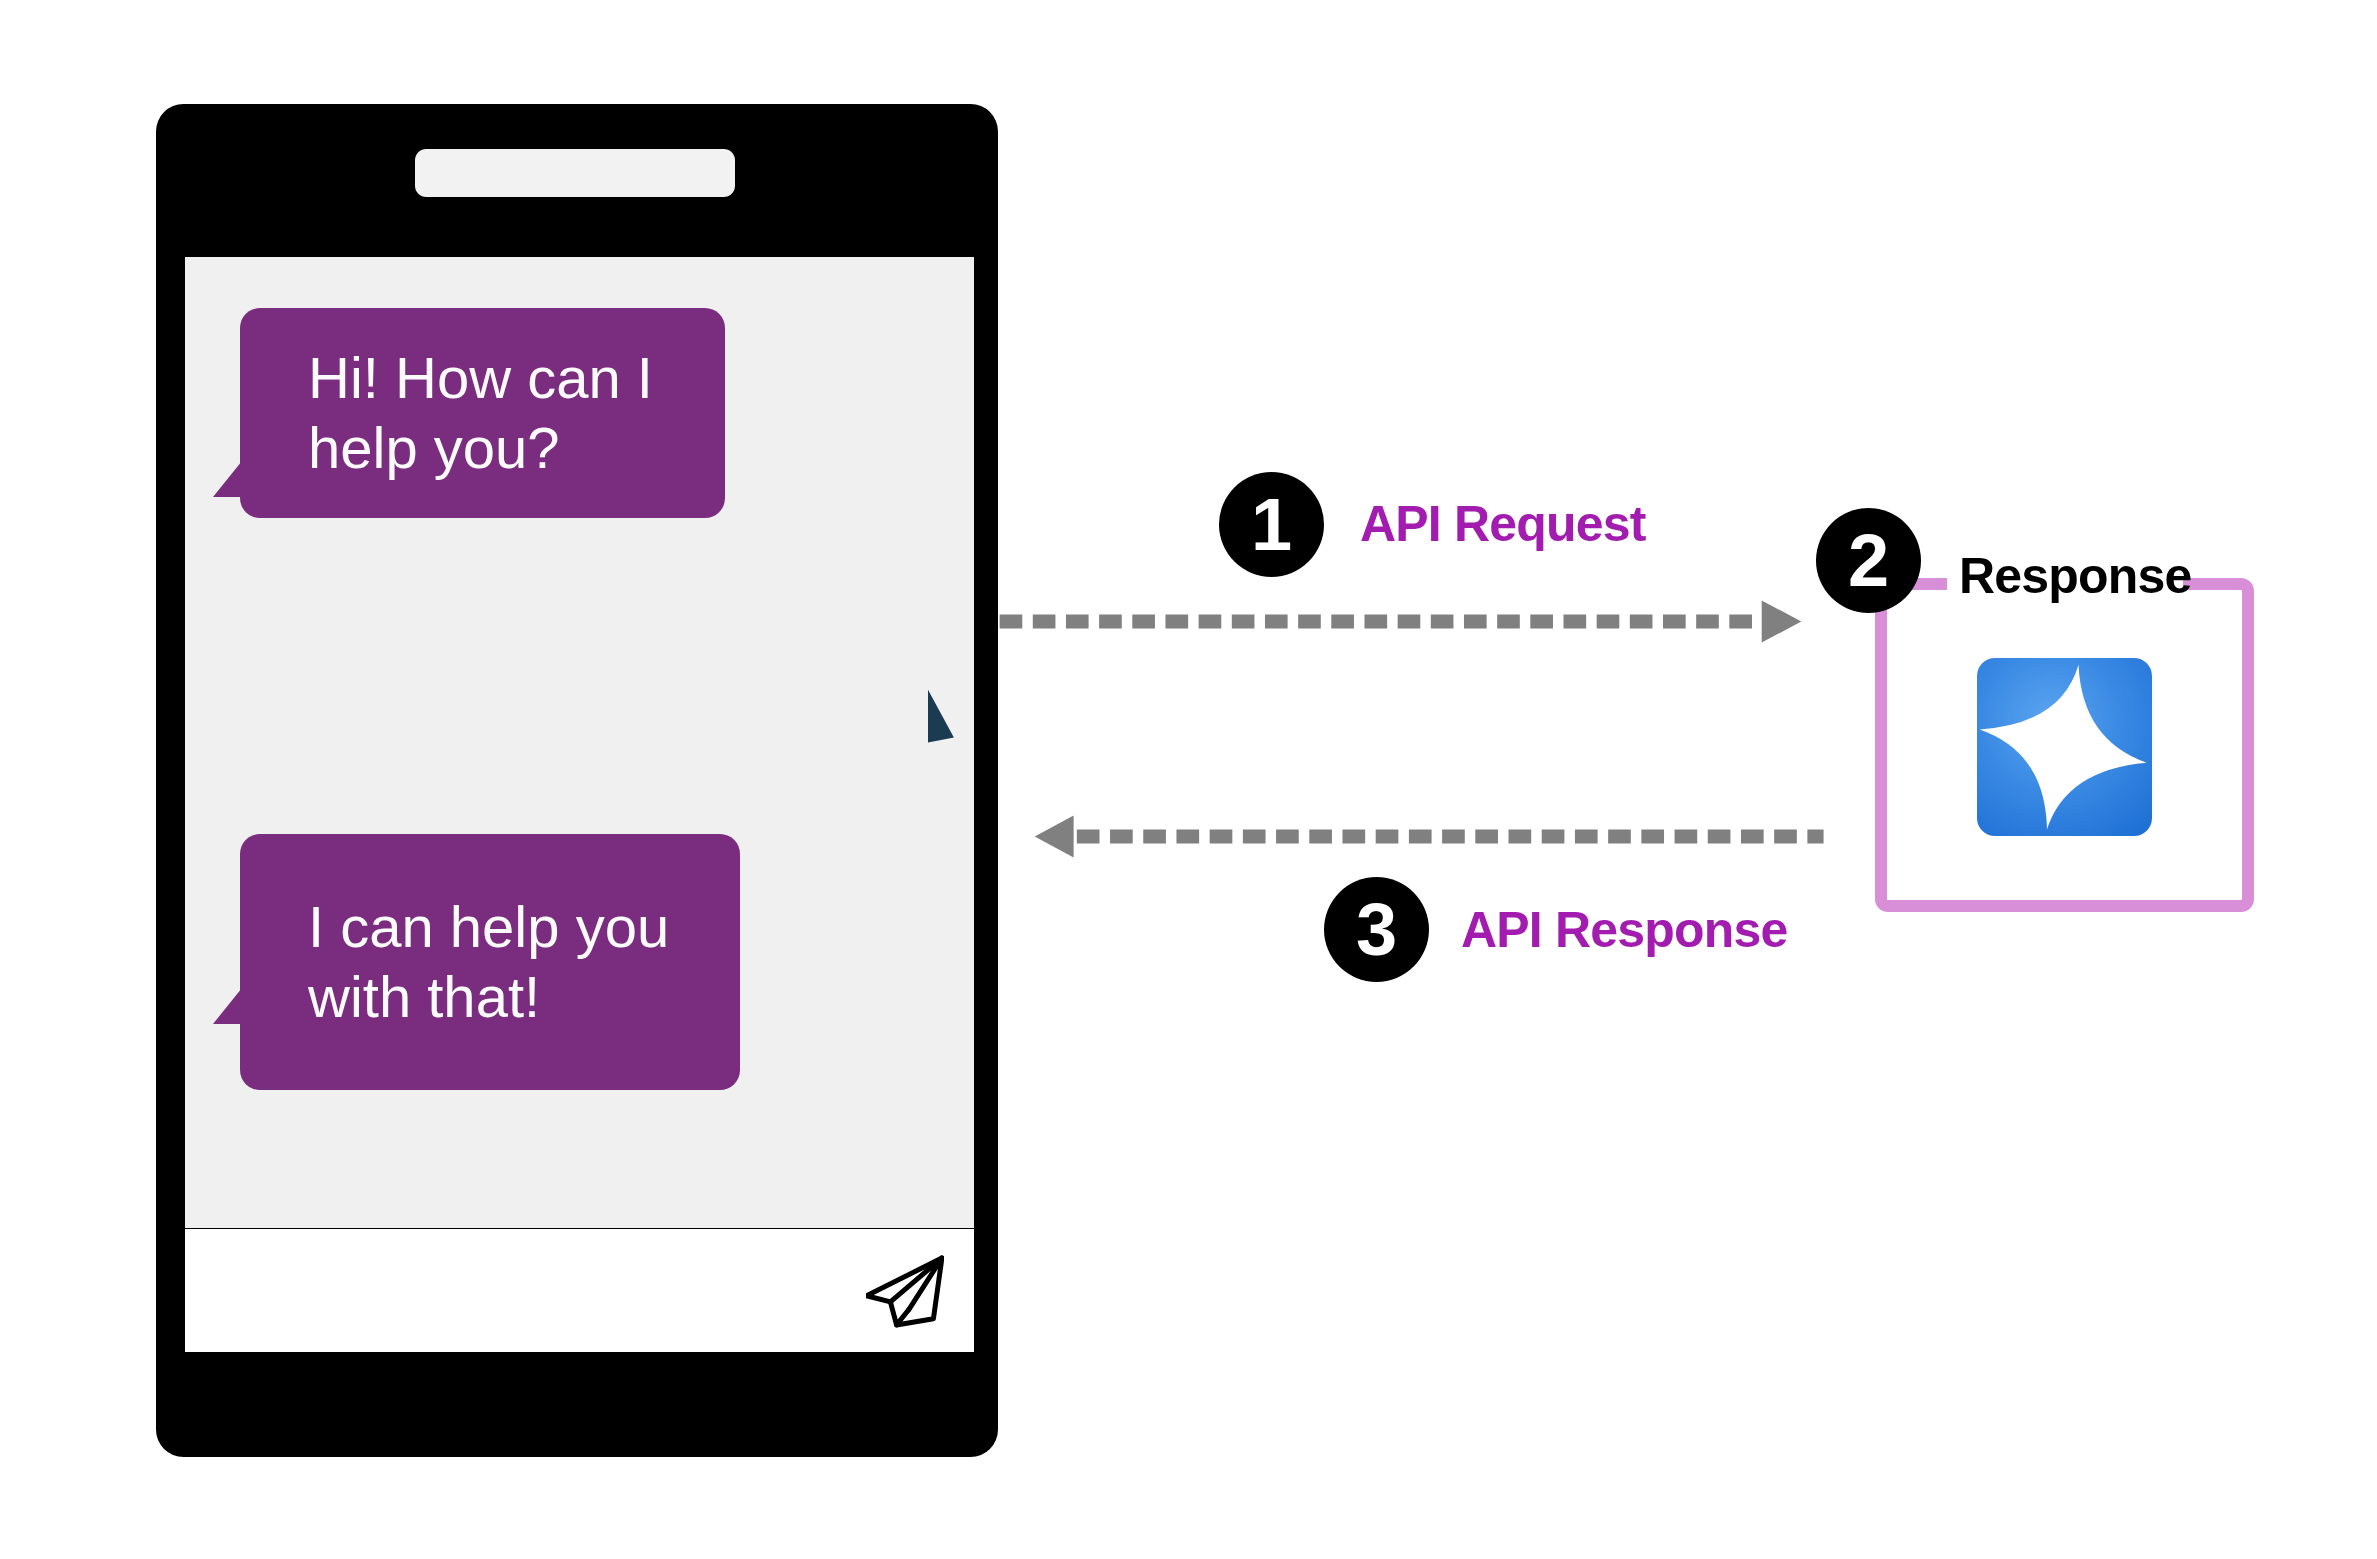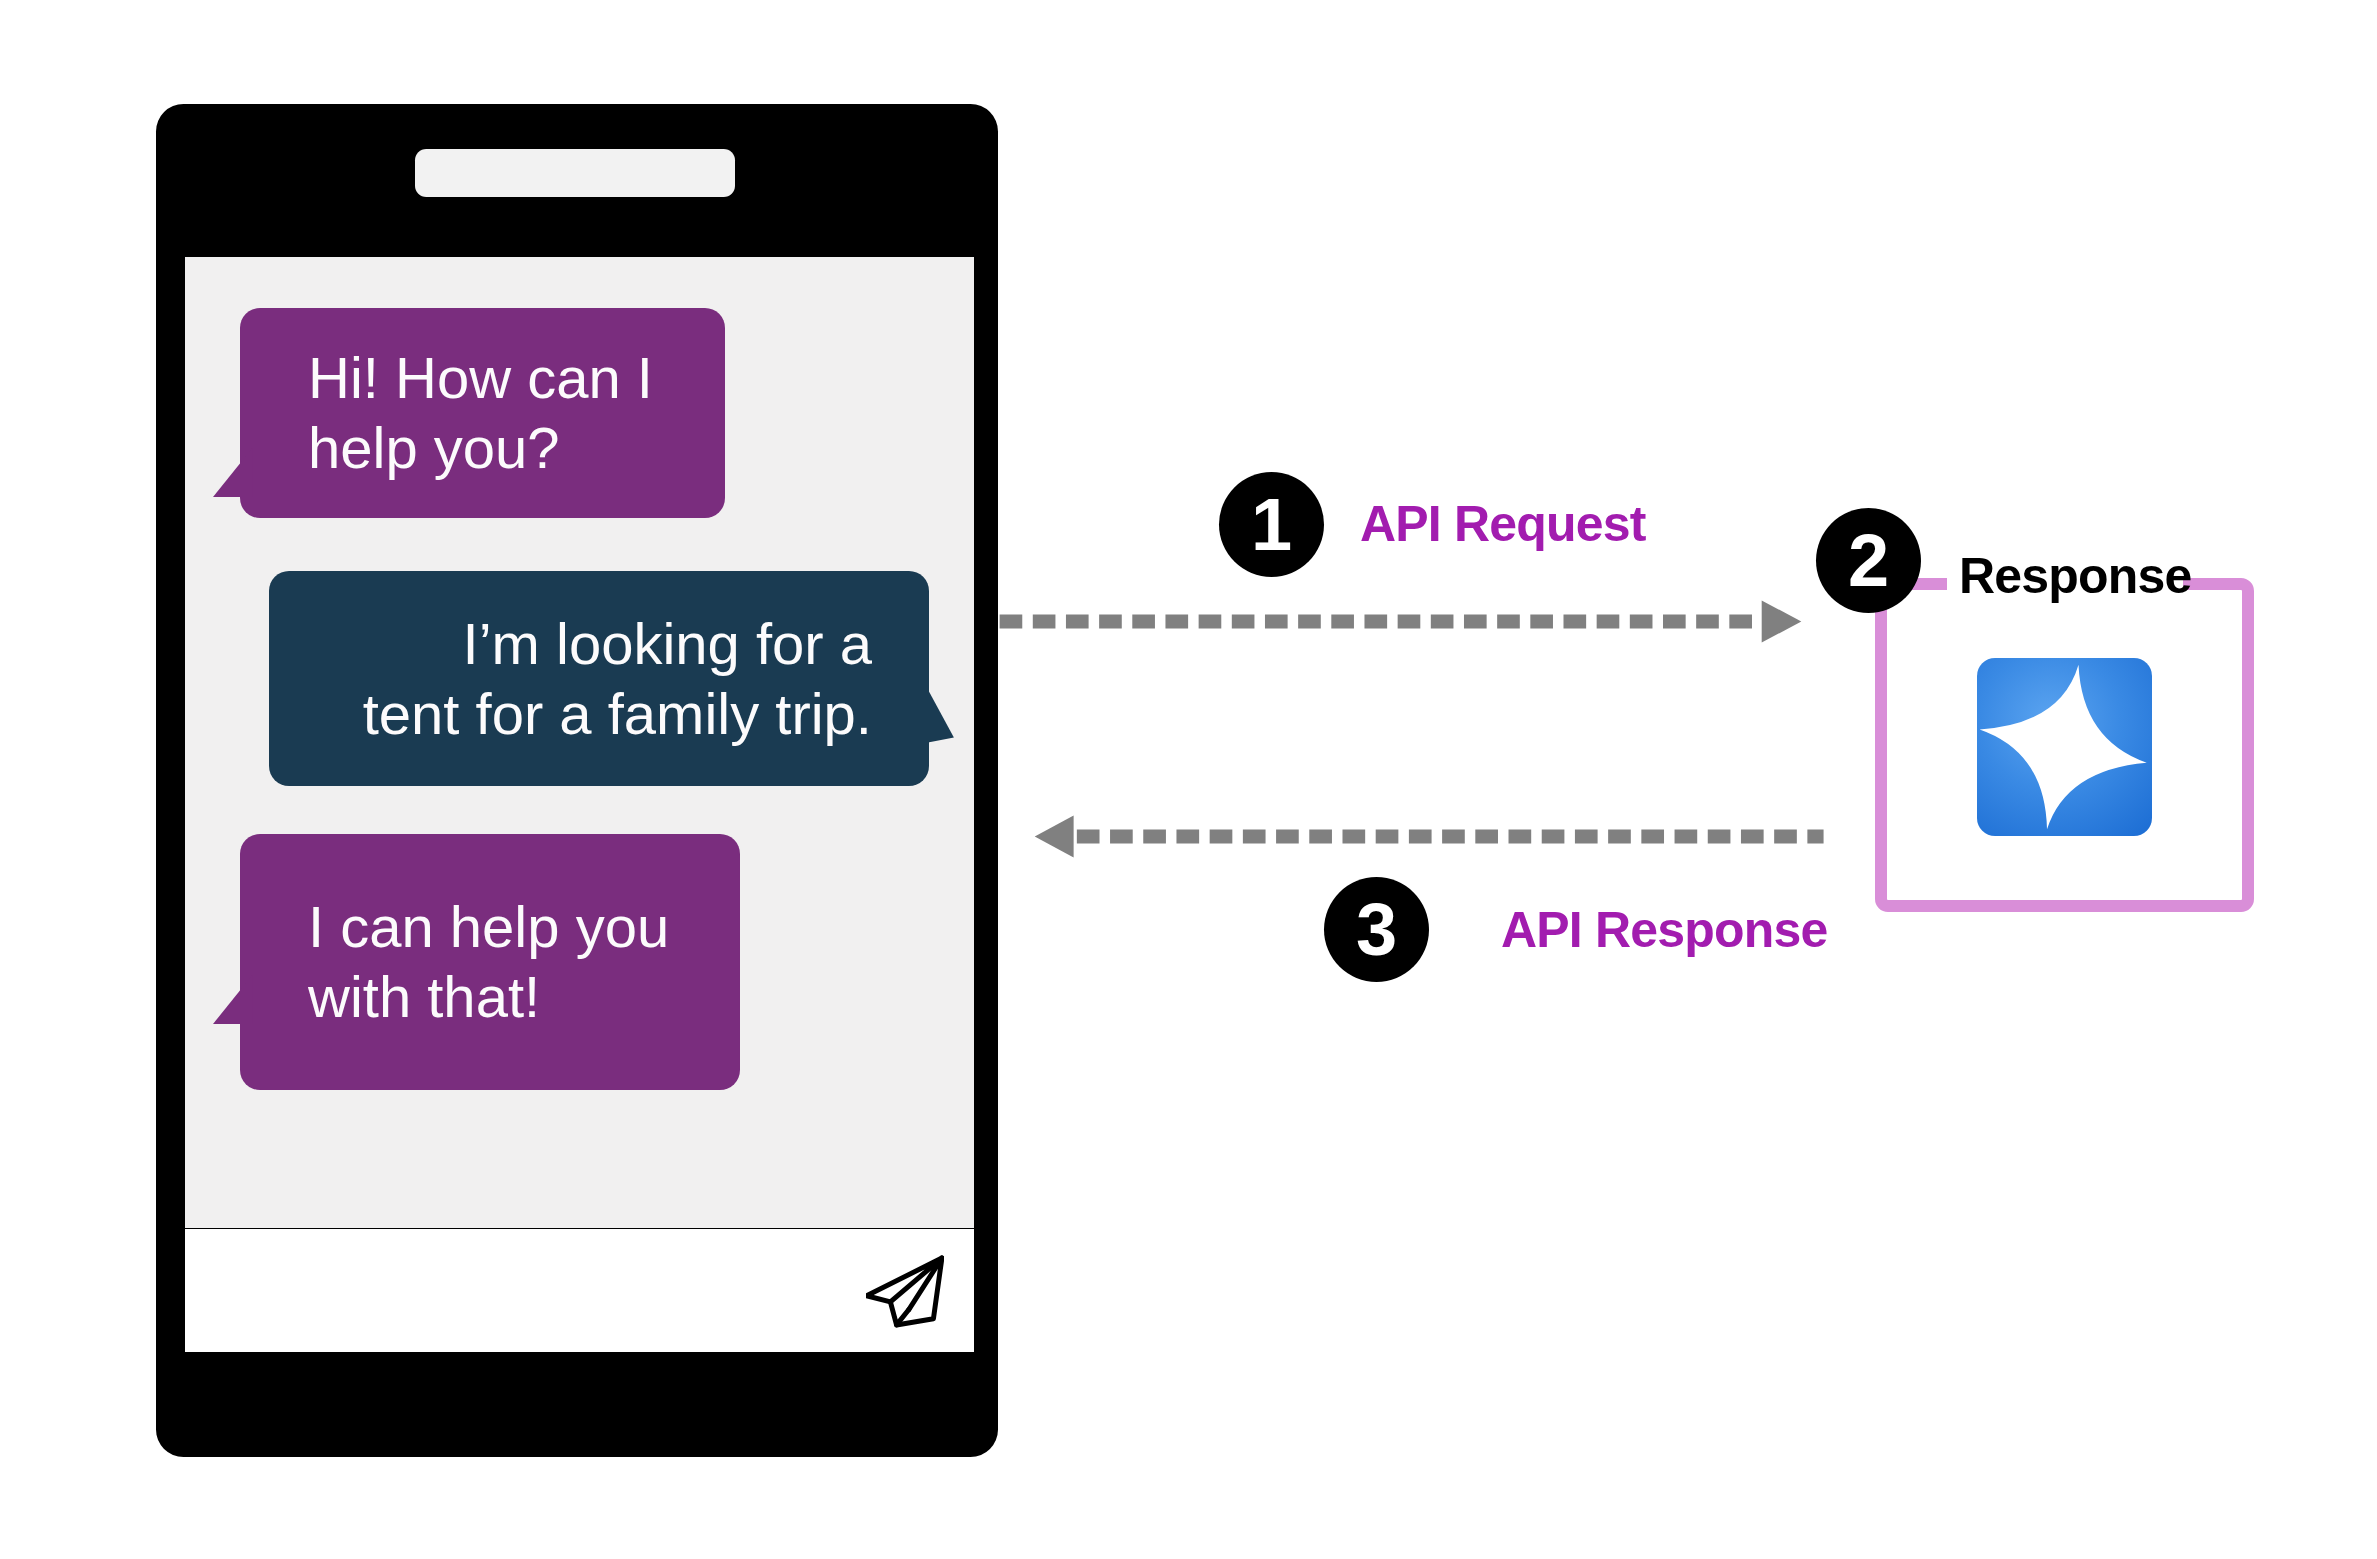--- a/index.html
+++ b/index.html
@@ -31,21 +31,21 @@
   
   .step-badge{position:absolute;width:105px;height:105px;border-radius:50%;background:#000000;
               color:#FFFFFF;font-size:74px;font-weight:700;display:flex;align-items:center;
               justify-content:center;z-index:6;}
   .badge-1{left:1219px;top:472px;}
   .badge-2{left:1816px;top:508px;}
   .badge-3{left:1324px;top:877px;}
   .flow-label{position:absolute;color:#a21caf;font-size:50px;font-weight:700;letter-spacing:-0.8px;
               line-height:65px;white-space:nowrap;}
   .label-request{left:1360px;top:492px;}
-  .label-response{left:1461px;top:898px;margin-left:40px;}
+  .label-response{left:1461px;top:898px;}
   .arrow-svg{position:absolute;}
 
   
   .endpoint-box{position:absolute;left:1875px;top:578px;width:379px;height:334px;
                 box-sizing:border-box;border:12px solid #D98ED8;border-radius:13px;z-index:1;}
   .endpoint-label-patch{position:absolute;left:1947px;top:565px;width:236px;height:39px;
                         background:#FFFFFF;z-index:2;}
   .endpoint-label{position:absolute;left:1959px;top:547px;font-size:50px;font-weight:700;
                   letter-spacing:-0.8px;color:#000000;z-index:3;white-space:nowrap;}
   .ai-icon{position:absolute;left:1977px;top:658px;width:175px;height:178px;border-radius:18px;
@@ -63,24 +63,20 @@
   <div class="chat-screen"></div>
 
   <div class="bubble bot bubble-1">
     <span>Hi! How can I
 help you?</span>
   </div>
   <svg class="tail" style="left:213px;top:448px;" width="40" height="50" viewBox="0 0 50 62">
     <polygon points="49,0 0,61 49,61" fill="#7A2D7E"></polygon>
   </svg>
 
-  <div class="bubble user bubble-2">
-    <span>I’m looking for a
-tent for a family trip.</span>
-  </div>
   <svg class="tail" style="left:928px;top:688px;" width="27.5" height="57" viewBox="0 0 34 70">
     <polygon points="0,2 32,61 0,67" fill="#1A3B52"></polygon>
   </svg>
 
   <div class="bubble bot bubble-3">
     <span>I can help you
 with that!</span>
   </div>
   <svg class="tail" style="left:213px;top:975px;" width="40" height="50" viewBox="0 0 50 62">
     <polygon points="49,0 0,61 49,61" fill="#7A2D7E"></polygon>

